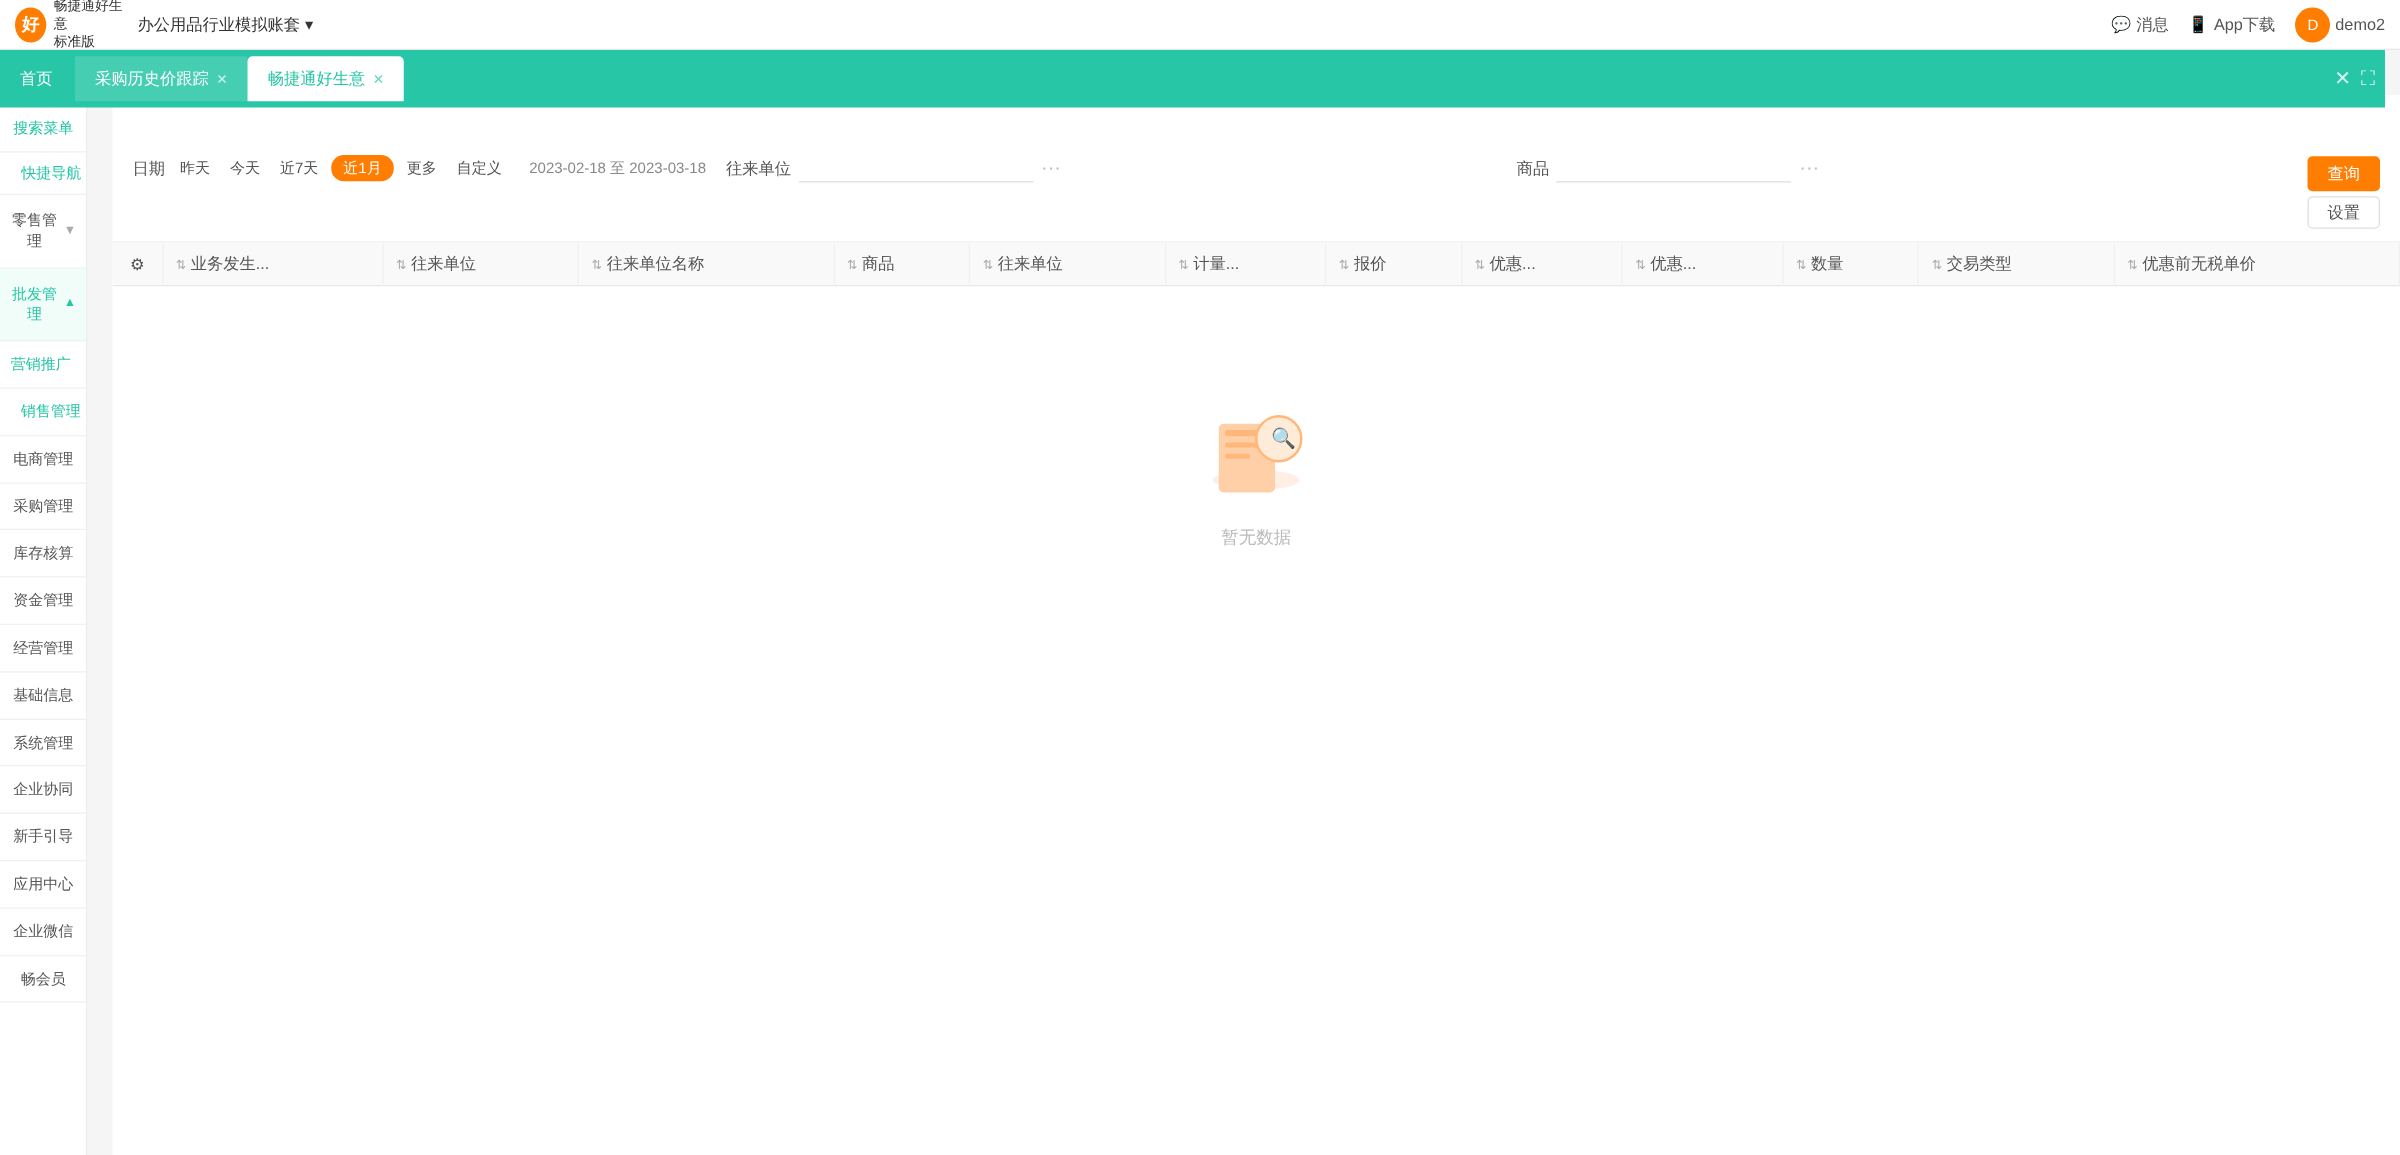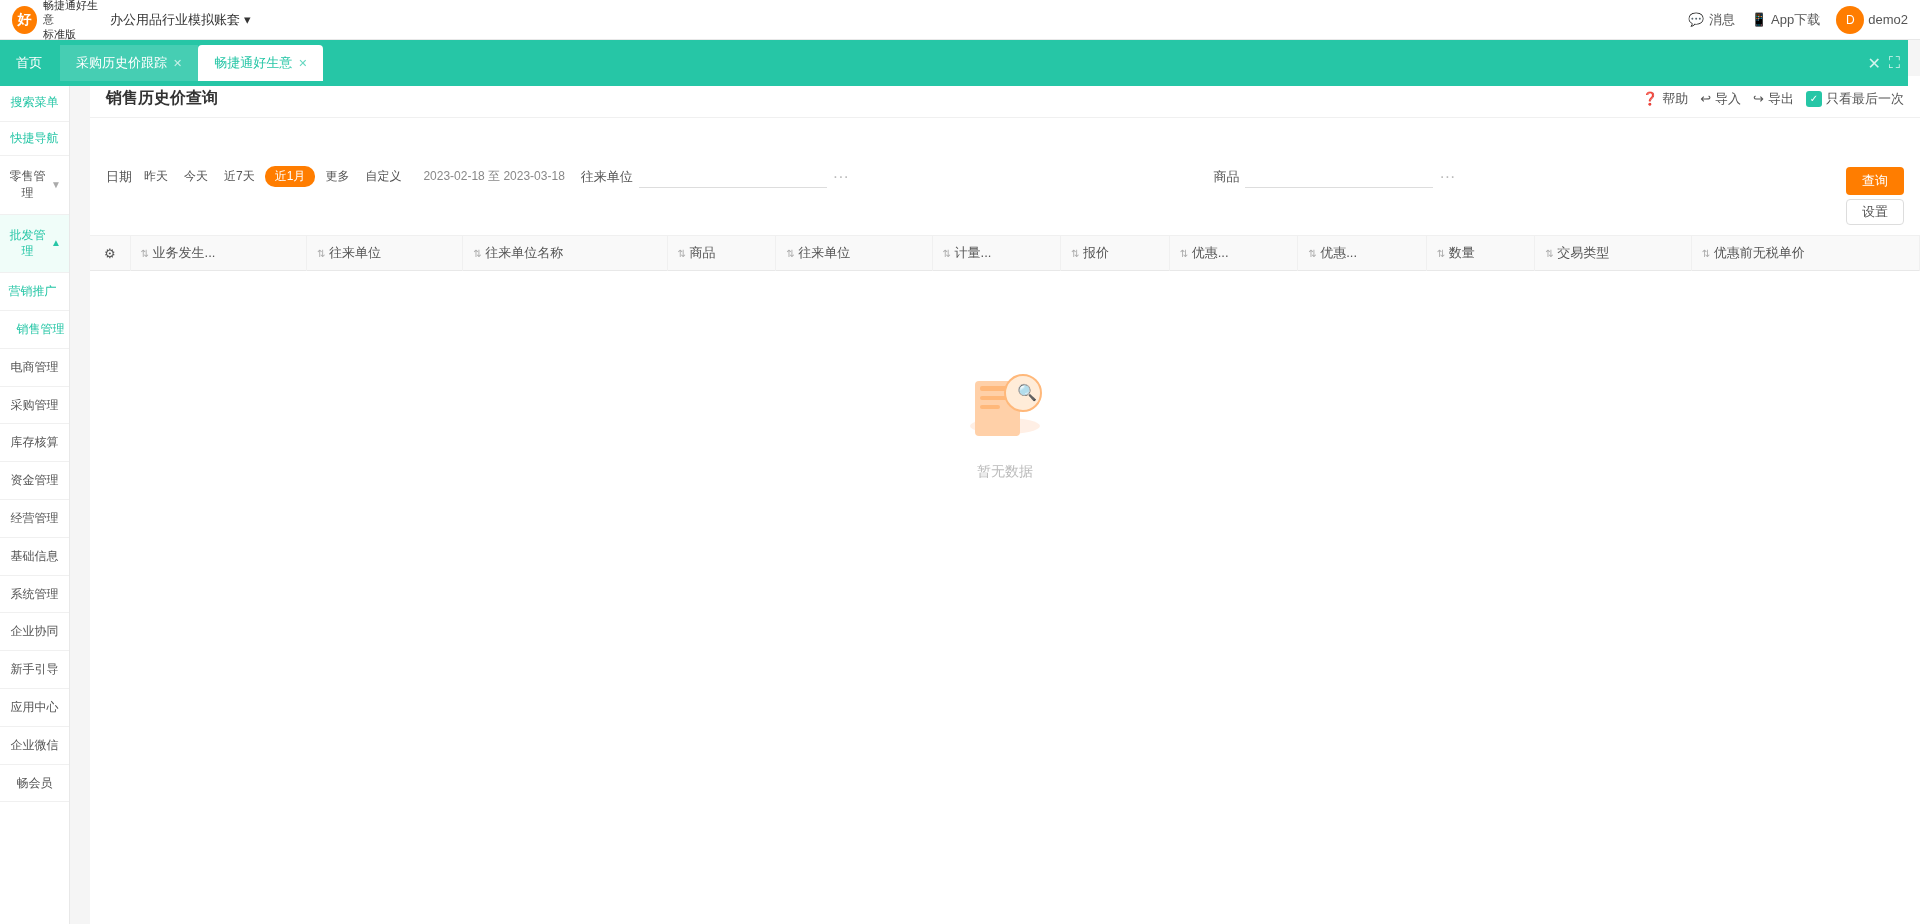--- a/index.html
+++ b/index.html
@@ -165,21 +165,21 @@
       color: #26c6a6;
       cursor: pointer;
       text-align: center;
       border-bottom: 1px solid #f0f0f0;
     }
     .sidebar-nav {
       padding: 8px 4px;
       font-size: 12px;
       color: #26c6a6;
       cursor: pointer;
-      text-align: center;
+      text-align: right;
       border-bottom: 1px solid #f0f0f0;
     }
     .arrow-down { font-size: 10px; color: #aaa; }
     .arrow-up { font-size: 10px; color: #26c6a6; }
 
     
     .main-content {
       margin-top: 76px;
       margin-left: 90px;
       padding: 0;
@@ -488,41 +488,20 @@
     <span>企业微信</span>
   </div>
   <div class="sidebar-item">
     <span>畅会员</span>
   </div>
 </div>
 
 <div class="main-content">
   <div class="page-container">
 
-    <div class="page-header">
-      <h1 class="page-title">销售历史价查询</h1>
-      <div class="page-actions">
-        <div class="action-btn">
-          <span>❓</span>
-          <span>帮助</span>
-        </div>
-        <div class="action-btn">
-          <span>↩</span>
-          <span>导入</span>
-        </div>
-        <div class="action-btn">
-          <span>↪</span>
-          <span>导出</span>
-        </div>
-        <div class="only-last-checkbox">
-          <div class="checkbox-icon">✓</div>
-          <span>只看最后一次</span>
-        </div>
-      </div>
-    </div>
 
     <div class="filter-bar">
 
       <div class="filter-group">
         <span class="filter-label">日期</span>
         <div class="date-buttons">
           <button class="date-btn">昨天</button>
           <button class="date-btn">今天</button>
           <button class="date-btn">近7天</button>
           <button class="date-btn active">近1月</button>

